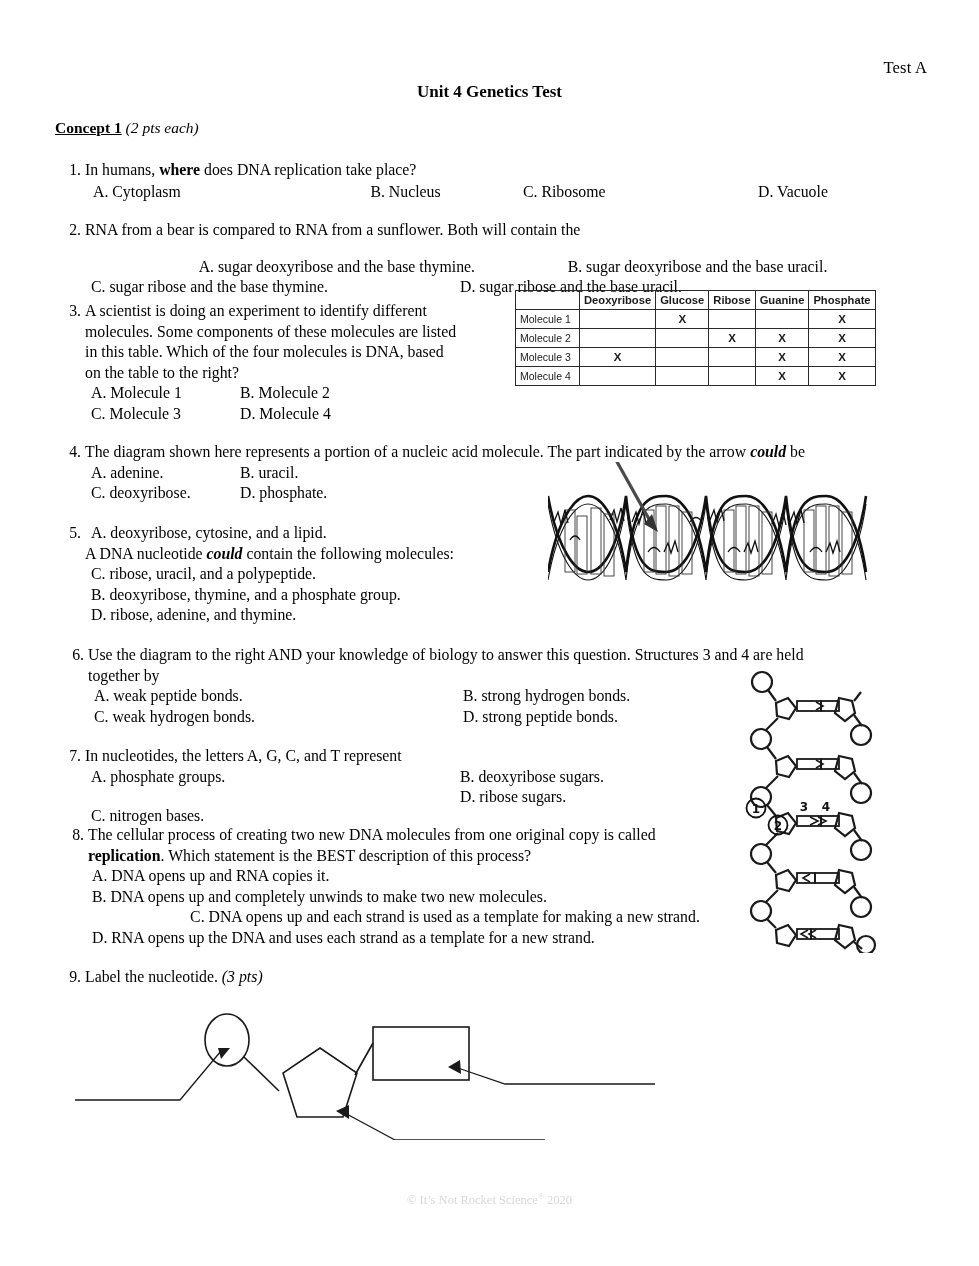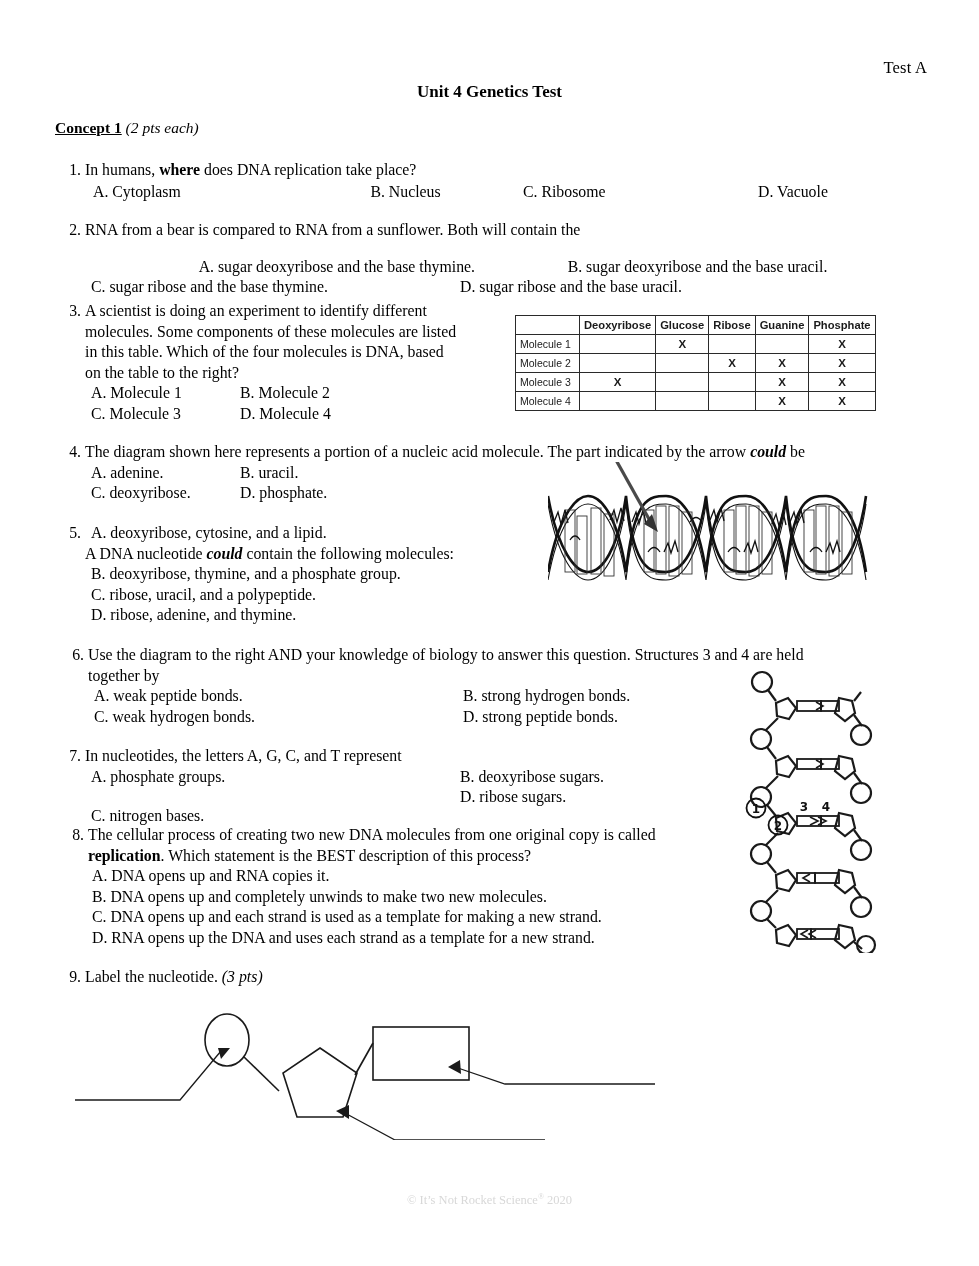--- a/index.html
+++ b/index.html
@@ -39,21 +39,21 @@
   .qbody { position:absolute; }
   .stem { white-space:nowrap; }
   b.inline { font-weight:bold; }
   i.bi { font-weight:bold; font-style:italic; }
 
   .choices-row { display:flex; }
   .ch { white-space:nowrap; }
 
   
   .mol-table {
-    position:absolute; left:515px; top:315px;
+    position:absolute; left:515px; top:290px;
     border-collapse:collapse;
     font-family:"Liberation Sans", sans-serif;
     font-size:11px;
   }
   .mol-table td, .mol-table th {
     border:1px solid #2a2a2a;
     height:19px;
     text-align:center;
     padding:0 4px;
     font-weight:bold;
@@ -204,22 +204,22 @@
     </div>
   </div>
 
   <div class="q" style="left:55px; top:523px; width:520px;">
     <span class="qnum" style="left:0; top:0;">5.</span>
     <div class="qbody" style="left:30px; top:0; width:490px;">
       <div class="stem" style="padding-left:6px;">A. deoxyribose, cytosine, and a lipid.</div>
       <div class="stem">
         <span>A DNA nucleotide </span><i class="bi">could</i><span> contain the following molecules:</span>
       </div>
+      <div class="stem" style="padding-left:6px;">C. ribose, uracil, and a polypeptide.</div>
       <div class="stem" style="padding-left:6px;">B. deoxyribose, thymine, and a phosphate group.</div>
-      <div class="stem" style="padding-left:6px;">C. ribose, uracil, and a polypeptide.</div>
       <div class="stem" style="padding-left:6px;">D. ribose, adenine, and thymine.</div>
     </div>
   </div>
 
   <div class="fig" style="left:548px; top:462px; width:320px; height:146px;">
     <svg width="320" height="146" viewBox="0 0 320 146">
       <defs>
         <clipPath id="helixclip">
             <rect x="0" y="0" width="320" height="146"></rect>
           </clipPath>
@@ -313,21 +313,21 @@
 
   <div class="q" style="left:58px; top:825px; width:740px;">
     <span class="qnum" style="left:0; top:0;">8.</span>
     <div class="qbody" style="left:30px; top:0; width:710px;">
       <div class="stem">The cellular process of creating two new DNA molecules from one original copy is called</div>
       <div class="stem">
         <b class="inline">replication</b><span>. Which statement is the BEST description of this process?</span>
       </div>
       <div class="stem" style="padding-left:4px;">A. DNA opens up and RNA copies it.</div>
       <div class="stem" style="padding-left:4px;">B. DNA opens up and completely unwinds to make two new molecules.</div>
-      <div class="stem" style="padding-left:4px;">C. DNA opens up and each strand is used as a template for making a new strand.</div>
+      <div class="stem" style="padding-left:4px;text-align:center;">C. DNA opens up and each strand is used as a template for making a new strand.</div>
       <div class="stem" style="padding-left:4px;">D. RNA opens up the DNA and uses each strand as a template for a new strand.</div>
     </div>
   </div>
 
   <div class="fig" style="left:742px; top:668px; width:136px; height:285px;">
     <svg width="136" height="285" viewBox="0 0 136 285">
       <g fill="none" stroke="#1a1a1a" stroke-width="2.2">
 
         <circle cx="20" cy="14" r="10"></circle>
         <polygon points="34,35 46,30 54,40 47,51 35,48"></polygon>

